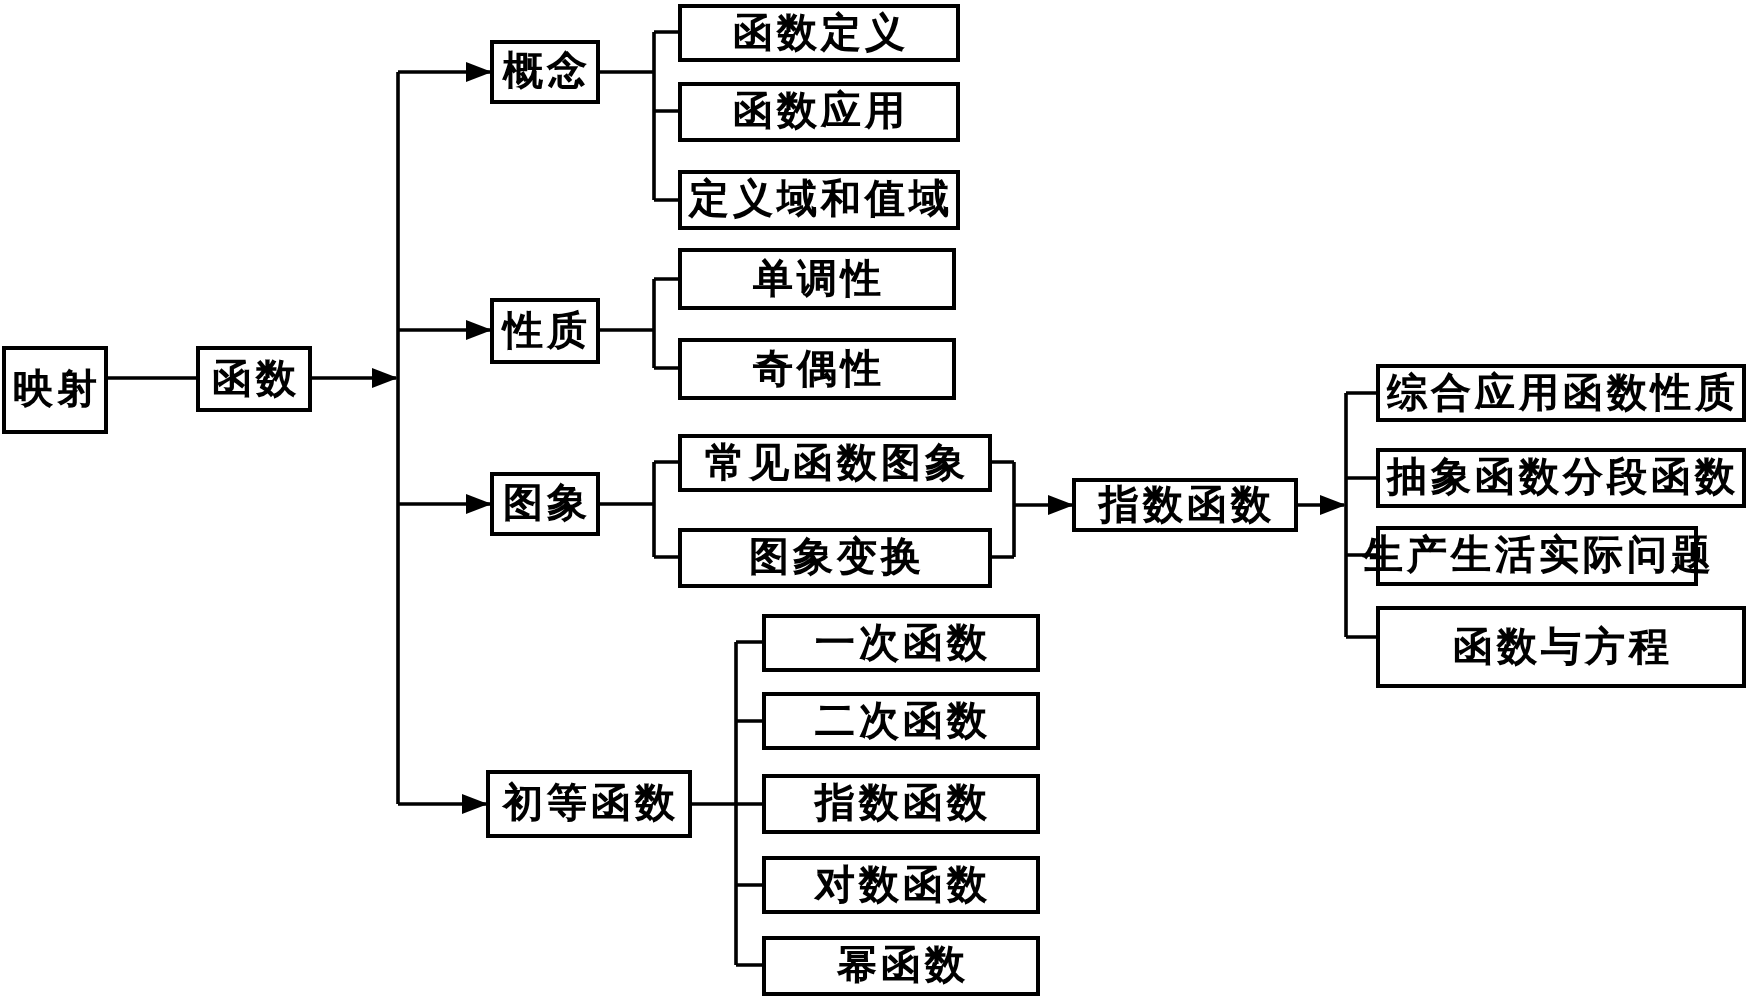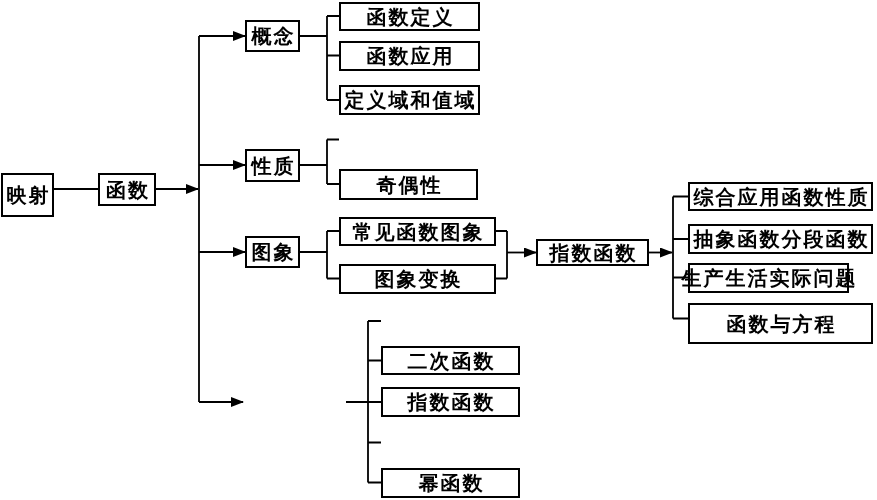--- a/index.html
+++ b/index.html
@@ -79,31 +79,37 @@
 
   <div class="box" style="left:245px;top:20px;width:55px;height:32px">
     <span class="lbl">概念</span>
   </div>
   <div class="box" style="left:245px;top:149px;width:55px;height:33px">
     <span class="lbl">性质</span>
   </div>
   <div class="box" style="left:245px;top:236px;width:55px;height:32px">
     <span class="lbl">图象</span>
   </div>
+  <div class="box" style="left:243px;top:385px;width:103px;height:34px">
+    <span class="lbl">初等函数</span>
+  </div>
 
   <div class="box" style="left:339px;top:2px;width:141px;height:29px">
     <span class="lbl">函数定义</span>
   </div>
   <div class="box" style="left:339px;top:41px;width:141px;height:30px">
     <span class="lbl">函数应用</span>
   </div>
   <div class="box" style="left:339px;top:85px;width:141px;height:30px">
     <span class="lbl">定义域和值域</span>
   </div>
 
+  <div class="box" style="left:339px;top:124px;width:139px;height:31px">
+    <span class="lbl">单调性</span>
+  </div>
   <div class="box" style="left:339px;top:169px;width:139px;height:31px">
     <span class="lbl">奇偶性</span>
   </div>
 
   <div class="box" style="left:339px;top:217px;width:157px;height:29px">
     <span class="lbl">常见函数图象</span>
   </div>
   <div class="box" style="left:339px;top:264px;width:157px;height:30px">
     <span class="lbl">图象变换</span>
   </div>
@@ -118,23 +124,29 @@
   <div class="box" style="left:688px;top:224px;width:185px;height:30px">
     <span class="lbl">抽象函数分段函数</span>
   </div>
   <div class="box" style="left:688px;top:263px;width:161px;height:30px">
     <span class="lbl">生产生活实际问题</span>
   </div>
   <div class="box" style="left:688px;top:303px;width:185px;height:41px">
     <span class="lbl">函数与方程</span>
   </div>
 
+  <div class="box" style="left:381px;top:307px;width:139px;height:29px">
+    <span class="lbl">一次函数</span>
+  </div>
   <div class="box" style="left:381px;top:346px;width:139px;height:29px">
     <span class="lbl">二次函数</span>
   </div>
   <div class="box" style="left:381px;top:387px;width:139px;height:30px">
     <span class="lbl">指数函数</span>
+  </div>
+  <div class="box" style="left:381px;top:428px;width:139px;height:29px">
+    <span class="lbl">对数函数</span>
   </div>
   <div class="box" style="left:381px;top:468px;width:139px;height:30px">
     <span class="lbl">幂函数</span>
   </div>
 
 </div>
 
 </body></html>

